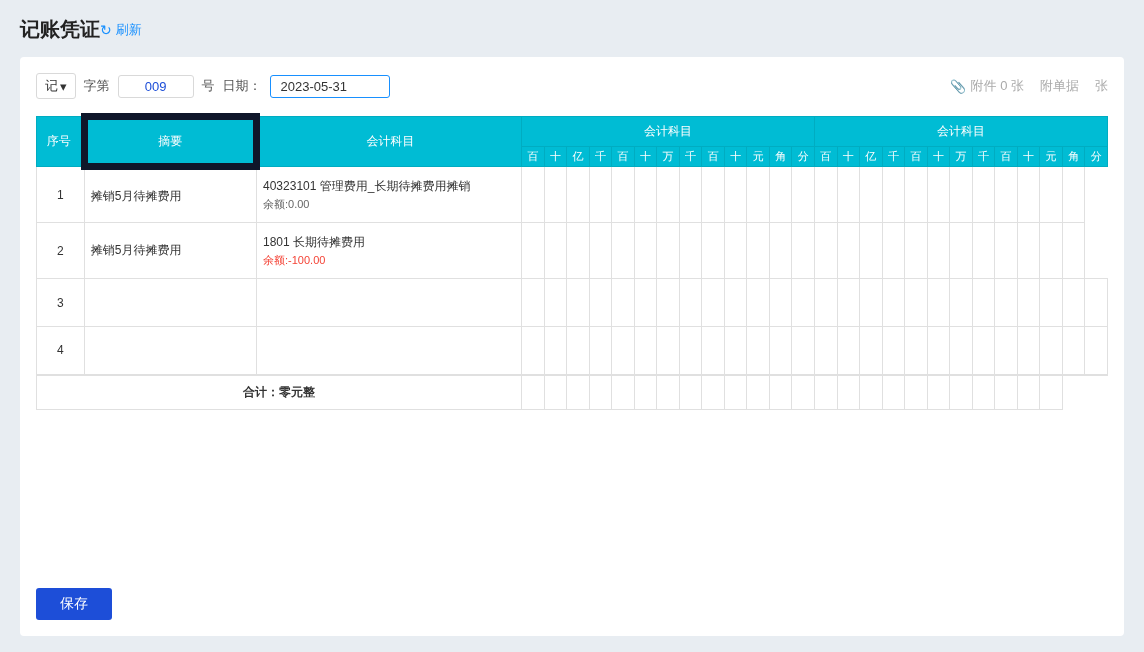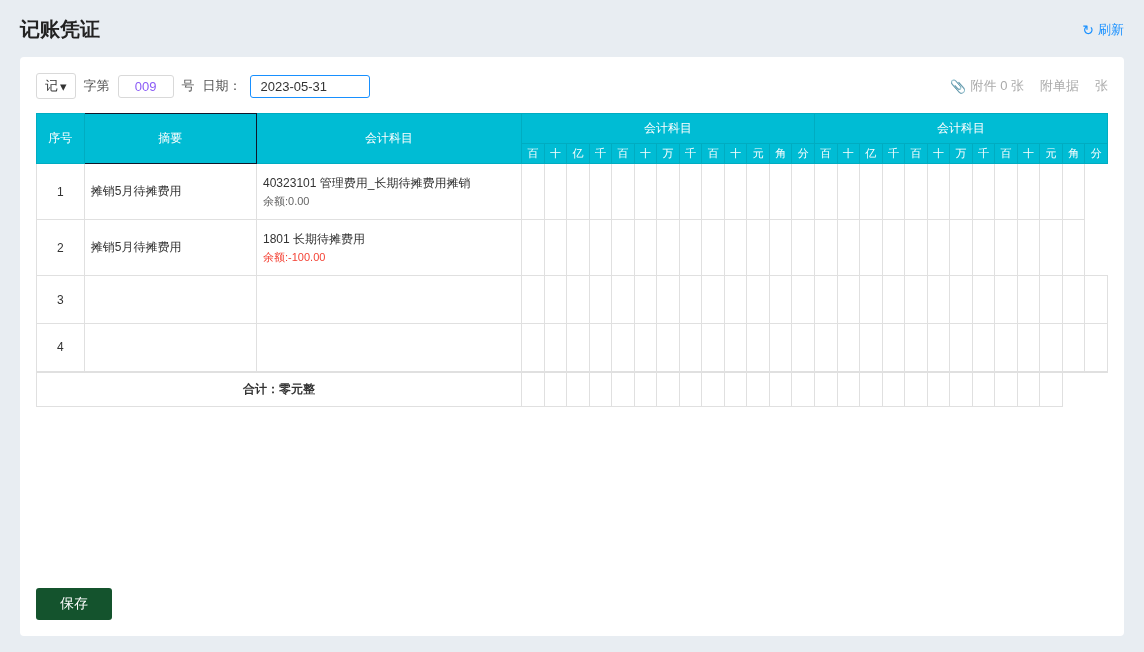--- a/index.html
+++ b/index.html
@@ -28,21 +28,20 @@
     }
     .main-content {
       flex: 1;
       padding: 16px 20px;
       overflow: auto;
       display: flex;
       flex-direction: column;
     }
     .page-header {
       display: flex;
-      justify-content: space-between;
       align-items: center;
       margin-bottom: 14px;
     }
     .page-title {
       font-size: 20px;
       font-weight: bold;
       color: #222;
     }
     .refresh-btn {
       display: flex;
@@ -90,24 +89,24 @@
       gap: 2px;
     }
     .label-text {
       color: #555;
       font-size: 13px;
     }
     .num-input {
       border: 1px solid #d9d9d9;
       border-radius: 3px;
       padding: 3px 8px;
-      width: 56px;
+      width: 76px;
       font-size: 13px;
       text-align: center;
-      color: #8b5cf6;
+      color: #1d4ed8;
     }
     .date-input {
       border: 1px solid #1890ff;
       border-radius: 3px;
       padding: 3px 10px;
       font-size: 13px;
       color: #333;
       width: 120px;
     }
     .header-right {
@@ -196,21 +195,21 @@
       justify-content: space-between;
       padding-top: 8px;
       color: #aaa;
       font-size: 12px;
     }
     .footer-info {
       display: flex;
       gap: 32px;
     }
     .save-btn {
-      background: #14532d;
+      background: #1d4ed8;
       color: #fff;
       border: none;
       border-radius: 3px;
       padding: 7px 24px;
       font-size: 14px;
       cursor: pointer;
     }
     .th-group-debit, .th-group-credit {
       background: #00bcd4;
       color: #fff;
@@ -294,21 +293,21 @@
               <col style="width:17px">
             <col style="width:17px">
               <col style="width:17px">
               <col style="width:17px">
               <col style="width:17px">
             <col style="width:17px">
           </colgroup>
           <thead>
             <tr>
               <th rowspan="2" style="background:#00bcd4;color:#fff;border:1px solid #00acc1;">序号</th>
-              <th rowspan="2" style="background:#00bcd4;color:#fff;border:1px solid #0f172a;">摘要</th>
+              <th rowspan="2" style="background:#00bcd4;color:#fff;border:7px solid #0f172a;">摘要</th>
               <th rowspan="2" style="background:#00bcd4;color:#fff;border:1px solid #00acc1;">会计科目</th>
               <th colspan="13" class="th-group-debit">会计科目</th>
               <th colspan="13" class="th-group-credit">会计科目</th>
             </tr>
             <tr>
 
               <th style="background:#00bcd4;color:#fff;border:1px solid #00acc1;padding:2px;font-size:11px;font-weight:normal;">百</th>
               <th style="background:#00bcd4;color:#fff;border:1px solid #00acc1;padding:2px;font-size:11px;font-weight:normal;">十</th>
               <th style="background:#00bcd4;color:#fff;border:1px solid #00acc1;padding:2px;font-size:11px;font-weight:normal;">亿</th>
               <th style="background:#00bcd4;color:#fff;border:1px solid #00acc1;padding:2px;font-size:11px;font-weight:normal;">千</th>

